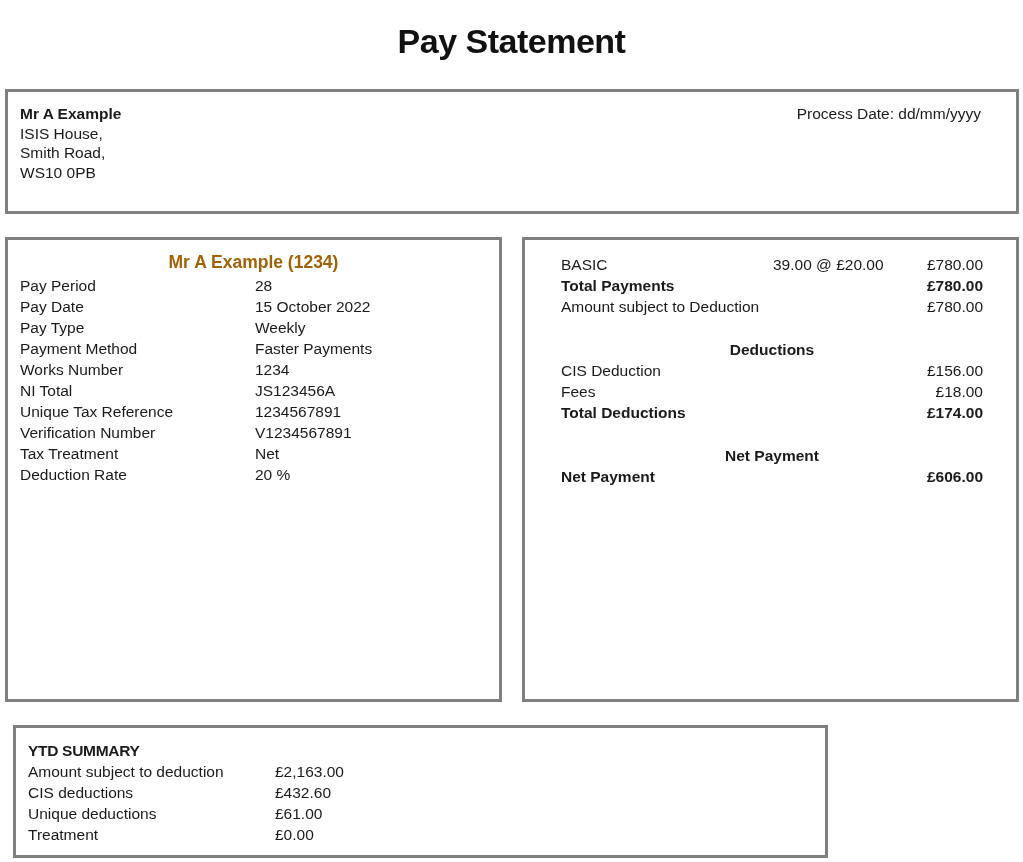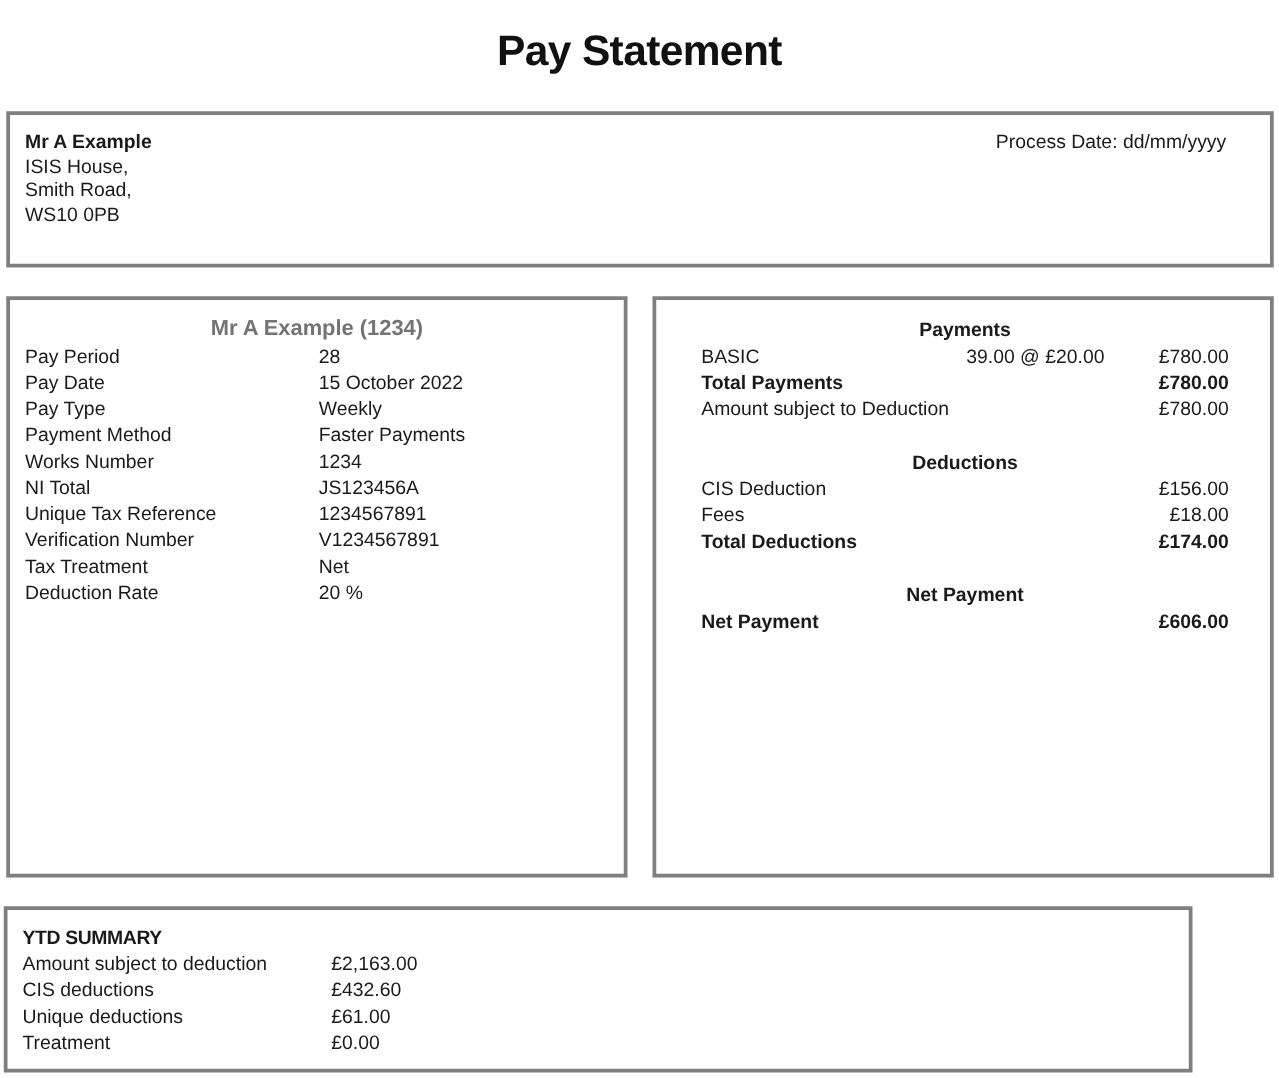--- a/index.html
+++ b/index.html
@@ -28,21 +28,21 @@
     }
     .box {
       position: absolute;
       box-sizing: border-box;
       border: 3px solid #7f7f7f;
       background: #fff;
     }
     #box-header { left: 5px; top: 89px; width: 1014px; height: 125px; padding-left: 31px; }
     #box-employee { left: 5px; top: 237px; width: 497px; height: 465px; }
     #box-payments { left: 522px; top: 237px; width: 497px; height: 465px; }
-    #box-ytd { left: 3px; top: 725px; width: 951px; height: 133px; }
+    #box-ytd { left: 13px; top: 725px; width: 815px; height: 133px; }
 
     .fs { font-size: 15.5px; line-height: 19.5px; }
 
     
     .addr {
       position: absolute;
       left: 12px;
       top: 12px;
     }
     .addr .name { font-weight: bold; }
@@ -54,21 +54,21 @@
 
     
     .emp-title {
       position: absolute;
       left: 0;
       top: 12px;
       width: 100%;
       text-align: center;
       font-size: 17.5px;
       font-weight: bold;
-      color: #737373;
+      color: #a16207;
     }
     .emp-rows {
       position: absolute;
       left: 12px;
       top: 35px;
       width: 470px;
     }
     .emp-row {
       display: flex;
       height: 21px;
@@ -181,21 +181,20 @@
     </div>
     <div class="emp-row">
       <span class="lbl">Deduction Rate</span>
       <span class="val">20 %</span>
     </div>
   </div>
 </div>
 
 <div class="box" id="box-payments">
   <div class="pay-inner">
-    <div class="sec-head">Payments</div>
     <div class="pay-row">
       <span class="lbl">BASIC</span>
       <span class="mid">39.00 @ £20.00</span>
       <span class="amt">£780.00</span>
     </div>
     <div class="pay-row bold">
       <span class="lbl">Total Payments</span>
       <span class="amt">£780.00</span>
     </div>
     <div class="pay-row">

